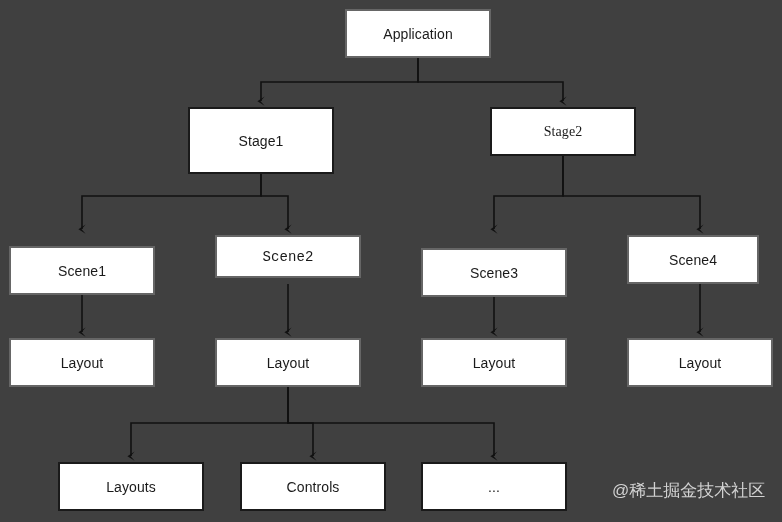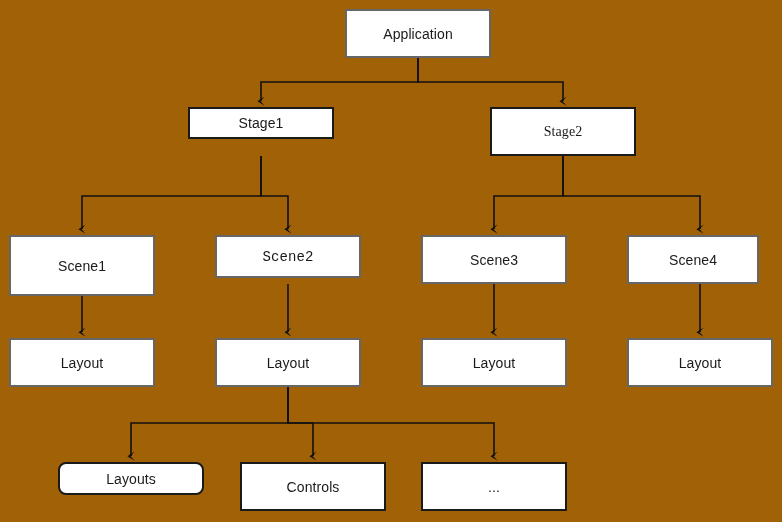--- a/index.html
+++ b/index.html
@@ -7,21 +7,21 @@
     padding: 0;
     background: #ffffff;
   }
   body {
     font-family: "Liberation Sans", sans-serif;
   }
   #diagram-root {
     position: relative;
     width: 782px;
     height: 522px;
-    background: #a16207;
+    background: #404040;
     overflow: hidden;
   }
   #edge-layer {
     position: absolute;
     left: 0;
     top: 0;
     width: 782px;
     height: 522px;
   }
   .node {
@@ -82,55 +82,56 @@
       <path d="M 288 387 L 288 423 L 131 423 L 131 456" marker-end="url(#arrowhead)"></path>
       <path d="M 288 387 L 288 423 L 313 423 L 313 456" marker-end="url(#arrowhead)"></path>
       <path d="M 288 387 L 288 423 L 494 423 L 494 456" marker-end="url(#arrowhead)"></path>
     </g>
   </svg>
 
   <div id="node-layer">
       <div class="node" style="left: 345px; top: 9px; width: 146px; height: 49px; border-color: rgb(102, 102, 102);">
         <span class="node-label">Application</span>
       </div>
-      <div class="node" style="left: 188px; top: 107px; width: 146px; height: 32px; border-color: rgb(26, 26, 26);">
+      <div class="node" style="left: 188px; top: 107px; width: 146px; height: 67px; border-color: rgb(26, 26, 26);">
         <span class="node-label">Stage1</span>
       </div>
       <div class="node" style="left: 490px; top: 107px; width: 146px; height: 49px; border-color: rgb(26, 26, 26); font-family: Liberation Serif, serif;">
         <span class="node-label">Stage2</span>
       </div>
-      <div class="node" style="left: 9px; top: 235px; width: 146px; height: 61px; border-color: rgb(102, 102, 102); text-align: right;">
+      <div class="node" style="left: 9px; top: 246px; width: 146px; height: 49px; border-color: rgb(102, 102, 102); text-align: right;">
         <span class="node-label">Scene1</span>
       </div>
       <div class="node" style="left: 215px; top: 235px; width: 146px; height: 43px; border-color: rgb(102, 102, 102); font-family: Liberation Mono, monospace;">
         <span class="node-label">Scene2</span>
       </div>
-      <div class="node" style="left: 421px; top: 235px; width: 146px; height: 49px; border-color: rgb(102, 102, 102);">
+      <div class="node" style="left: 421px; top: 248px; width: 146px; height: 49px; border-color: rgb(102, 102, 102);">
         <span class="node-label">Scene3</span>
       </div>
       <div class="node" style="left: 627px; top: 235px; width: 132px; height: 49px; border-color: rgb(102, 102, 102);">
         <span class="node-label">Scene4</span>
       </div>
       <div class="node" style="left: 9px; top: 338px; width: 146px; height: 49px; border-color: rgb(102, 102, 102);">
         <span class="node-label">Layout</span>
       </div>
       <div class="node" style="left: 215px; top: 338px; width: 146px; height: 49px; border-color: rgb(102, 102, 102);">
         <span class="node-label">Layout</span>
       </div>
       <div class="node" style="left: 421px; top: 338px; width: 146px; height: 49px; border-color: rgb(102, 102, 102);">
         <span class="node-label">Layout</span>
       </div>
       <div class="node" style="left: 627px; top: 338px; width: 146px; height: 49px; border-color: rgb(102, 102, 102);">
         <span class="node-label">Layout</span>
       </div>
-      <div class="node" style="left: 58px; top: 462px; width: 146px; height: 33px; border-color: rgb(26, 26, 26); border-radius: 8px;">
+      <div class="node" style="left: 58px; top: 462px; width: 146px; height: 49px; border-color: rgb(26, 26, 26);">
         <span class="node-label">Layouts</span>
       </div>
       <div class="node" style="left: 240px; top: 462px; width: 146px; height: 49px; border-color: rgb(26, 26, 26);">
         <span class="node-label">Controls</span>
       </div>
       <div class="node" style="left: 421px; top: 462px; width: 146px; height: 49px; border-color: rgb(26, 26, 26);">
         <span class="node-label">...</span>
       </div>
     </div>
 
+  <div id="watermark">@稀土掘金技术社区</div>
 
 </div>
 
 </body></html>

